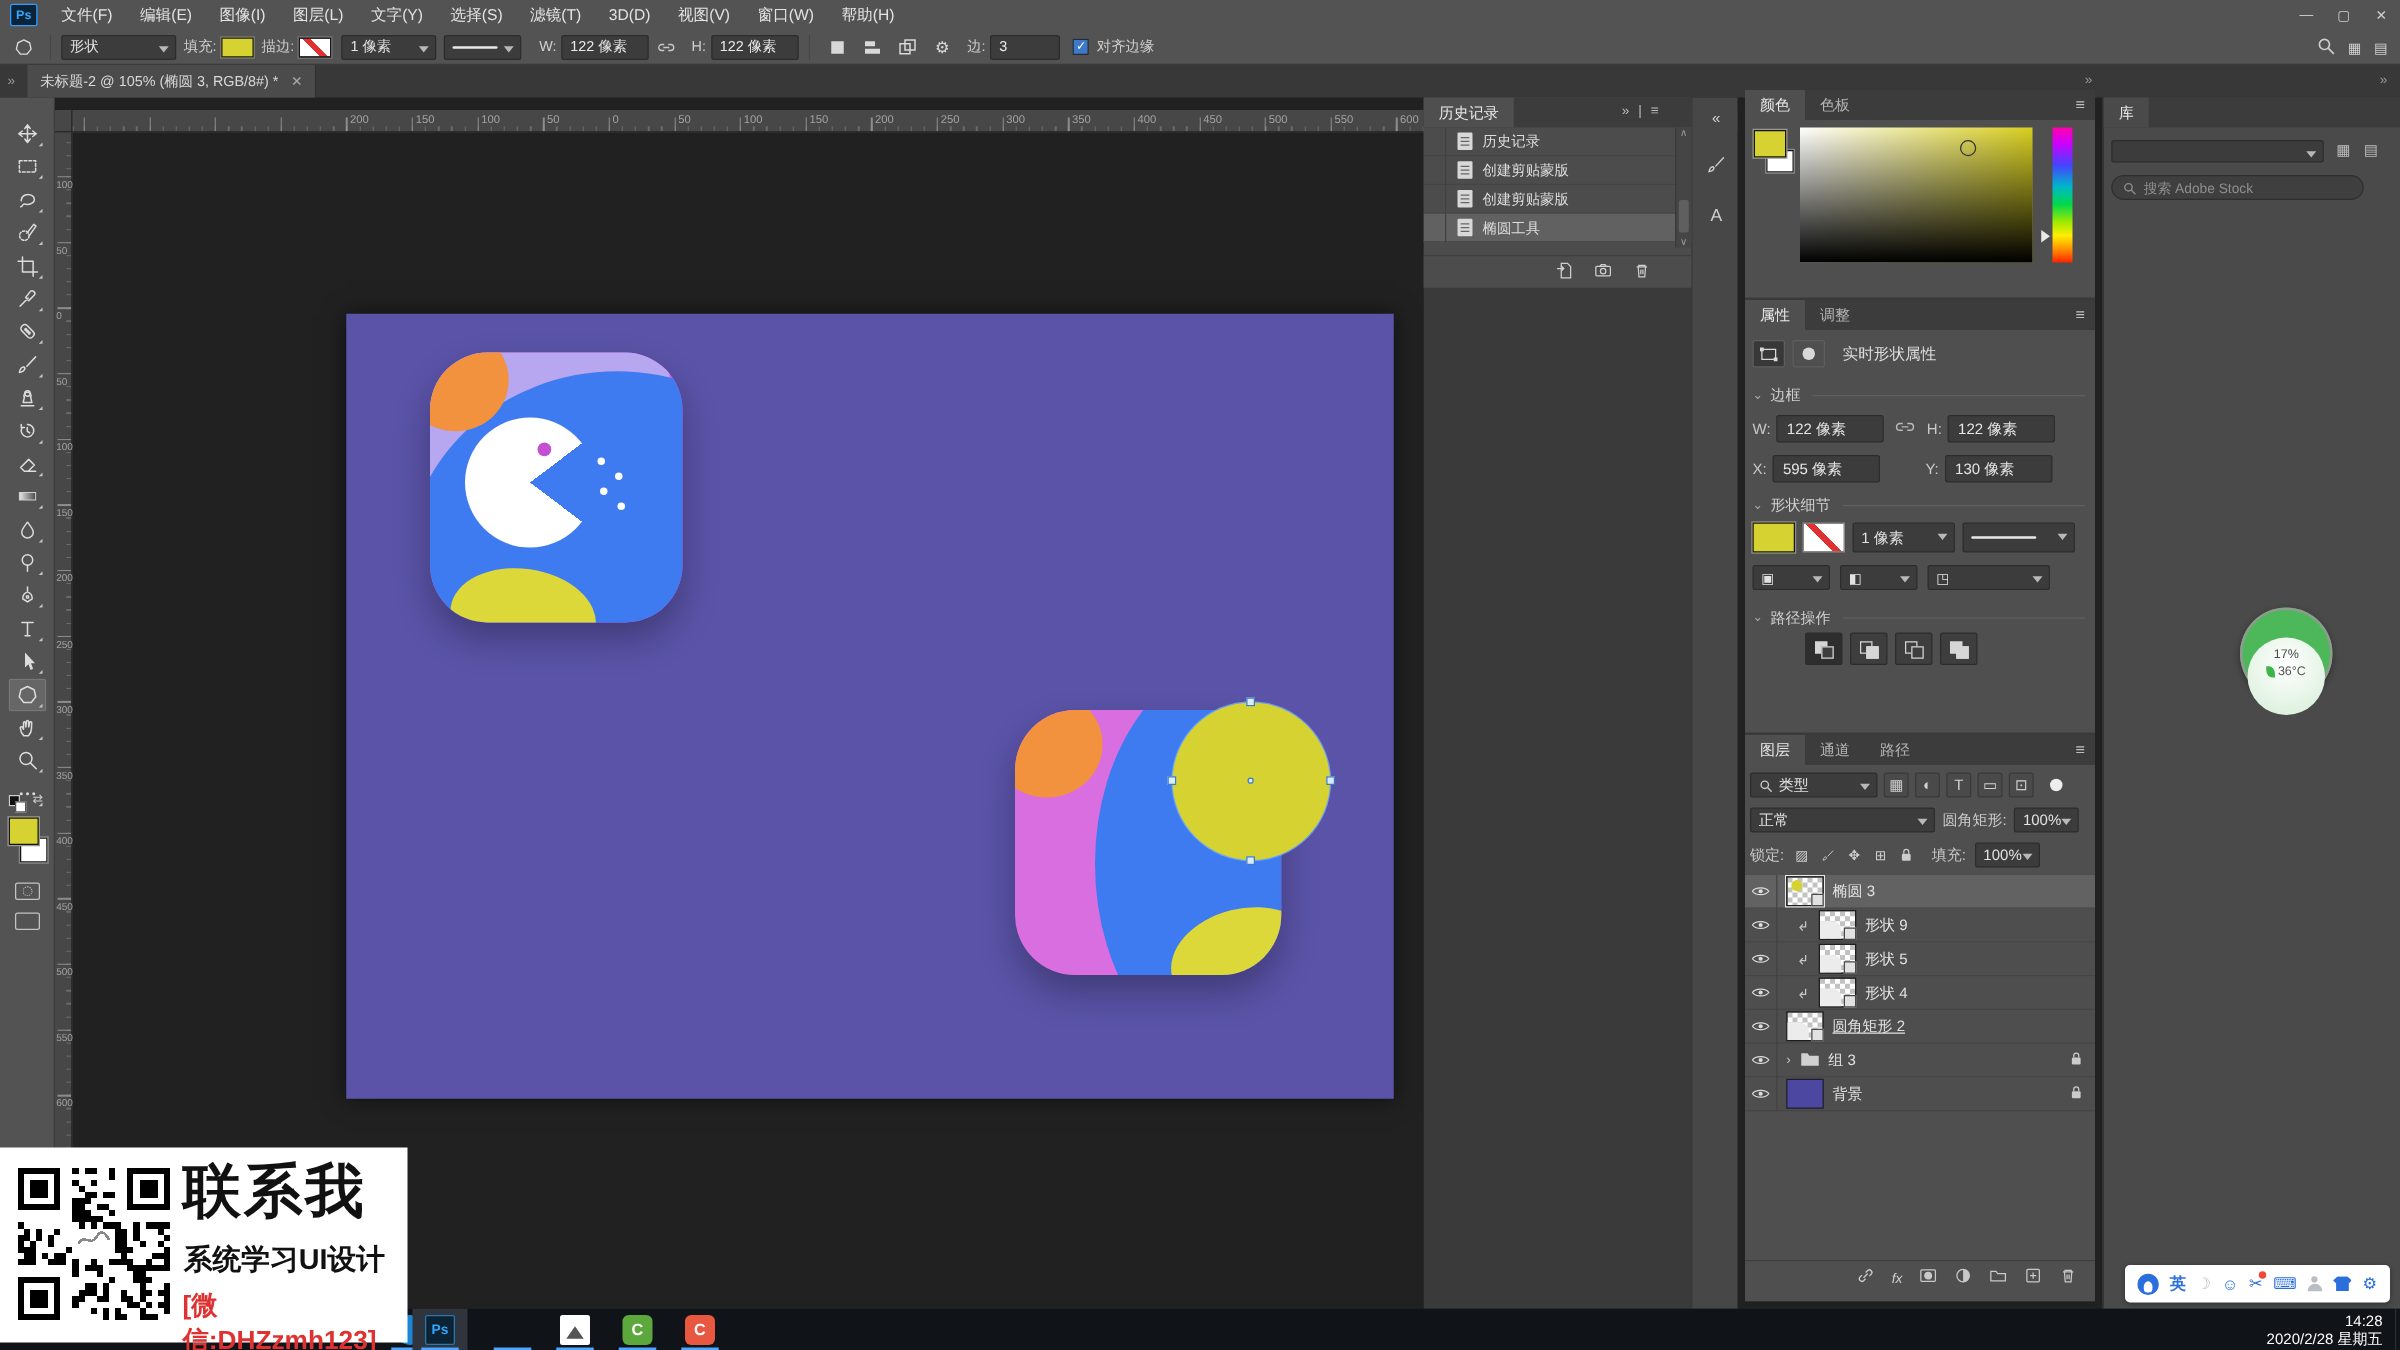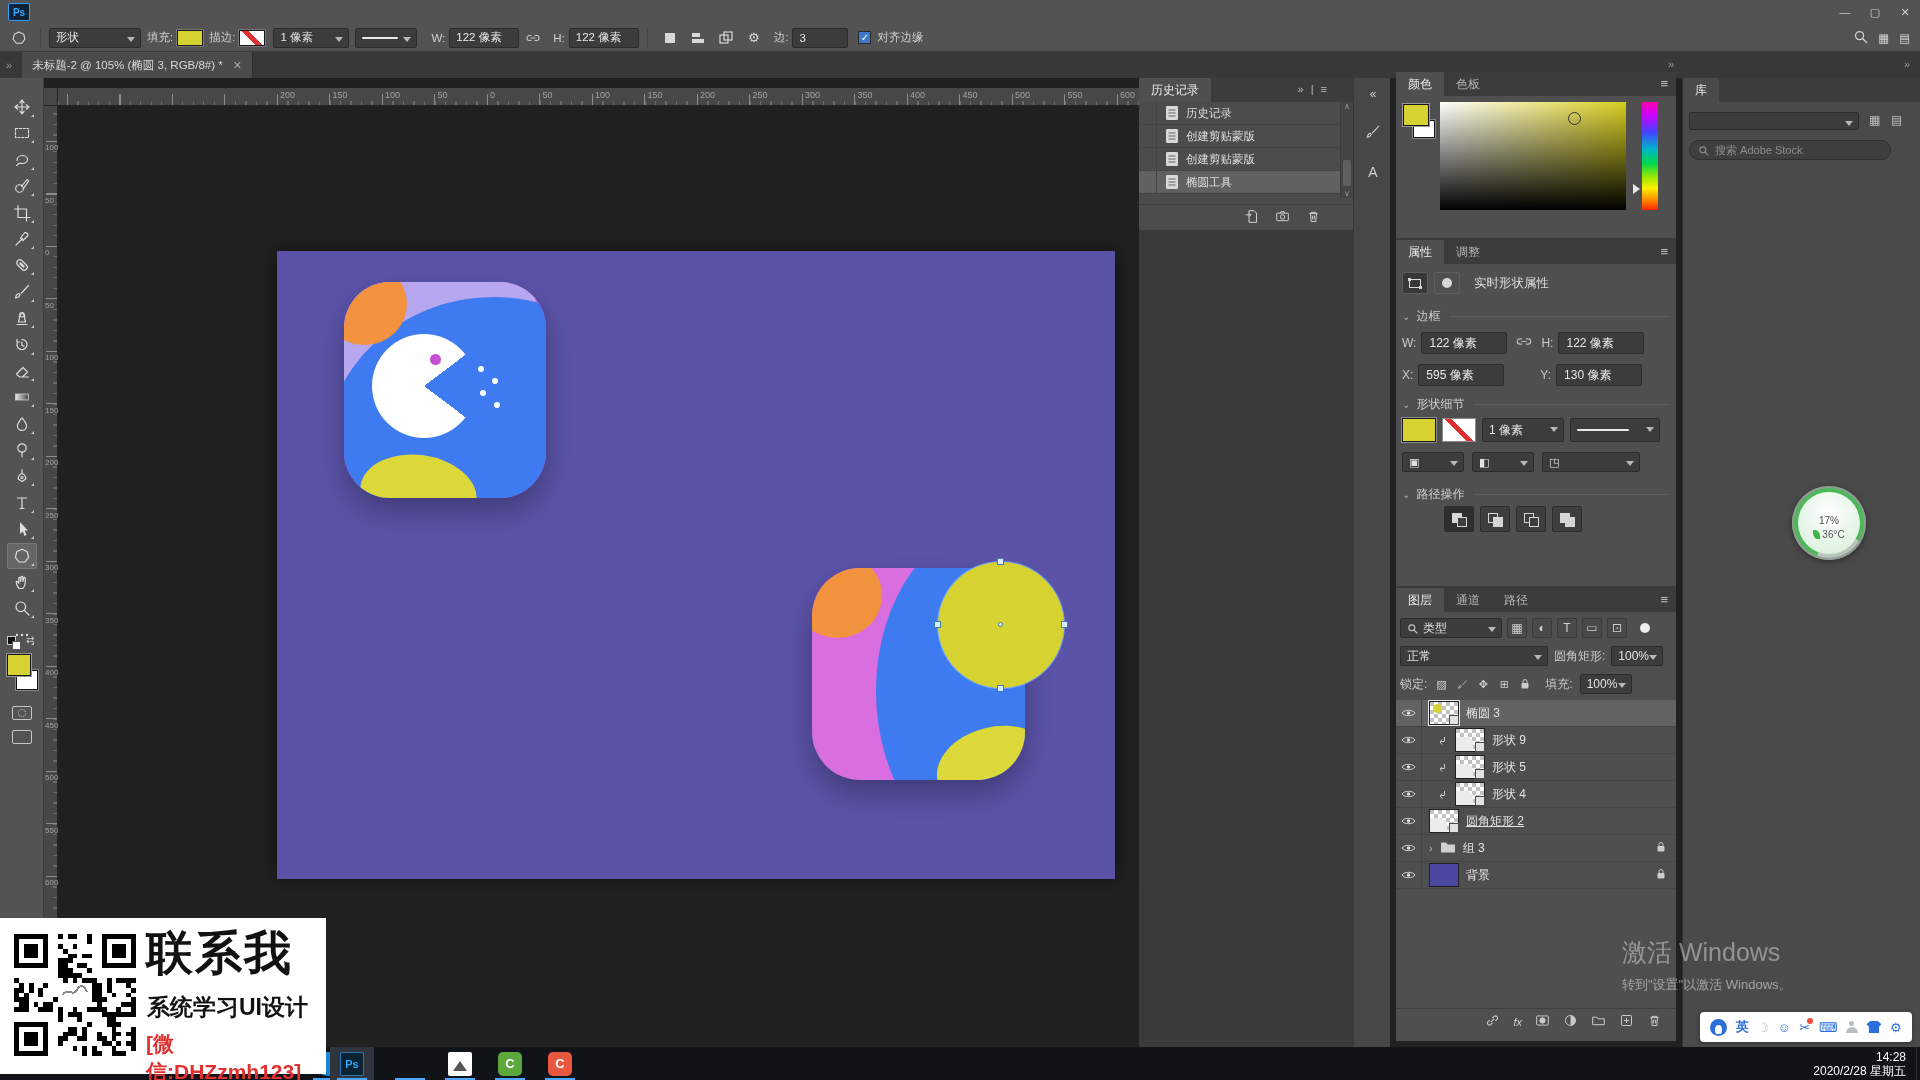--- a/index.html
+++ b/index.html
@@ -207,22 +207,22 @@
 
   
   #watermark{left:1622px;top:936px;z-index:40;pointer-events:none}
   #watermark .l1{font-size:25px;color:rgba(255,255,255,.40)}
   #watermark .l2{font-size:13px;color:rgba(255,255,255,.48);margin-top:7px}
 
   
   #widget{left:1792px;top:486px;width:74px;height:74px;border-radius:50%;z-index:45;
     background:conic-gradient(from 200deg,#4db85a 0 78%,#b9c4ba 78% 100%);
     box-shadow:0 2px 6px rgba(0,0,0,.4), inset 0 0 0 2px #8f9a90}
-  #widget .inner{position:absolute;left:6px;top:6px;width:62px;height:62px;border-radius:50%;
-    background:radial-gradient(circle at 50% 35%,#ffffff 0%,#dff2e0 75%);display:flex;flex-direction:column;align-items:center;justify-content:center}
+  #widget .inner{position:absolute;left:6px;top:24px;width:62px;height:62px;border-radius:50%;
+    background:radial-gradient(circle at 50% 35%,#ffffff 0%,#dff2e0 75%);display:flex;flex-direction:column;align-items:center;}
   #widget .pct{font-size:19px;color:#4a4a4a}
   #widget .pct span{font-size:10px}
   #widget .tmp{font-size:10px;color:#555;display:flex;align-items:center;gap:2px}
   #widget .leaf{width:7px;height:9px;background:#3cb54a;border-radius:0 70% 0 70%}
 
   
   #taskbar{left:0;top:1047px;width:1920px;height:33px;background:#101419;z-index:30}
   .tk{position:absolute;top:0;width:44px;height:33px;display:flex;align-items:center;justify-content:center}
   .tk .ul{position:absolute;left:7px;bottom:0;width:30px;height:2px;background:var(--taskbar-underline)}
   .tk.activebg{background:#30353d}
@@ -260,20 +260,33 @@
   #ad-sub{position:absolute;left:147px;top:74px;font-size:23px;font-weight:bold}
   #ad-wechat{position:absolute;left:146px;top:112px;font-size:21px;font-weight:bold;color:var(--wechat-red)}
 </style>
 </head>
 <body>
 
 <div id="app">
 
   <div id="menubar" class="abs">
     <div id="pslogo">Ps</div>
+    <div style="display:flex">
+        <div class="menu-item">文件(F)</div>
+        <div class="menu-item">编辑(E)</div>
+        <div class="menu-item">图像(I)</div>
+        <div class="menu-item">图层(L)</div>
+        <div class="menu-item">文字(Y)</div>
+        <div class="menu-item">选择(S)</div>
+        <div class="menu-item">滤镜(T)</div>
+        <div class="menu-item">3D(D)</div>
+        <div class="menu-item">视图(V)</div>
+        <div class="menu-item">窗口(W)</div>
+        <div class="menu-item">帮助(H)</div>
+      </div>
     <div id="winctl">
       <div class="wbtn">—</div>
       <div class="wbtn">▢</div>
       <div class="wbtn">✕</div>
     </div>
   </div>
 
   <div id="optionsbar" class="abs">
     <div class="toolbox-btn">
       <svg viewBox="0 0 18 18" fill="none" stroke="#dcdcdc" stroke-width="1.2">
@@ -942,24 +955,20 @@
     <span id="lib-list">▤</span>
     <div id="lib-search">
       <svg viewBox="0 0 16 16" fill="none" stroke="#8e8e8e" stroke-width="1.6">
           <circle cx="7" cy="7" r="4.3"></circle>
           <path d="M10.2 10.2L15 15"></path>
         </svg>
       <span>搜索 Adobe Stock</span>
     </div>
   </div>
 
-  <div id="watermark" class="abs">
-    <div class="l1">激活 Windows</div>
-    <div class="l2">转到"设置"以激活 Windows。</div>
-  </div>
 
   <div id="widget" class="abs">
     <div class="inner">
       <div class="pct"><span>17</span><span>%</span></div>
       <div class="tmp">
           <i class="leaf"></i>
           <span>36°C</span>
         </div>
     </div>
   </div>

